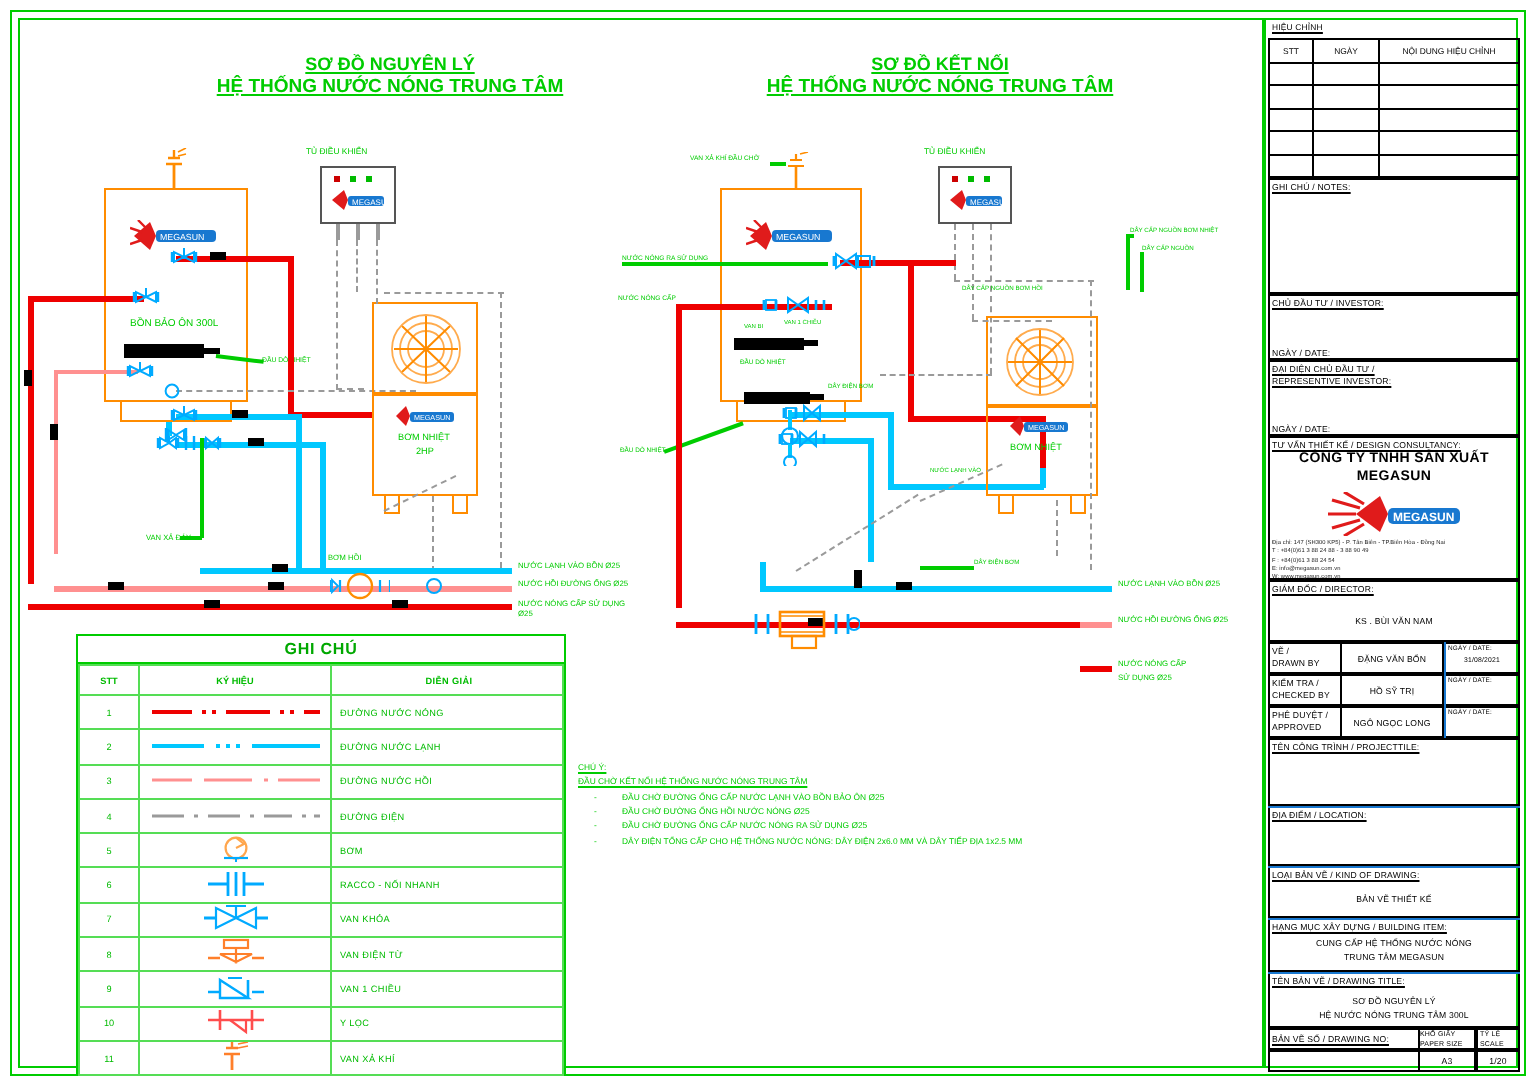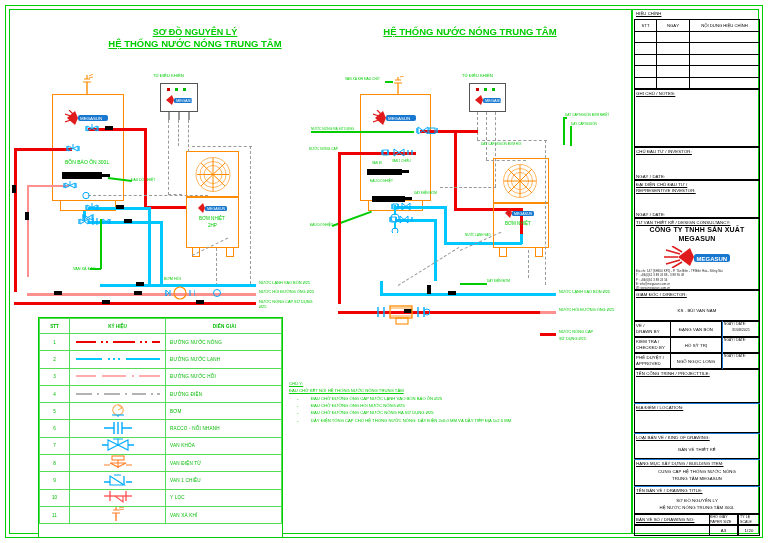--- a/index.html
+++ b/index.html
@@ -283,20 +283,21 @@
   </svg>
 
   <div class="pipe thick h p-cold" style="left:240px; top:284px; width:16px;"></div>
   <div class="t grn" style="left:259px; top:281px; font-size:3.9px;">NƯỚC LẠNH VÀO BỒN Ø25</div>
   <div class="pipe thick h p-ret" style="left:240px; top:293px; width:16px;"></div>
   <div class="t grn" style="left:259px; top:290px; font-size:3.9px;">NƯỚC HỒI ĐƯỜNG ỐNG Ø25</div>
   <div class="pipe thick h p-hot" style="left:240px; top:302px; width:16px;"></div>
   <div class="t grn" style="left:259px; top:299px; font-size:3.9px; width:58px; white-space:normal; line-height:1.4;">NƯỚC NÓNG CẤP SỬ DỤNG Ø25</div>
 
   <div class="title-main" style="left:335px; top:26px; width:270px;">
+    <span class="l1">SƠ ĐỒ KẾT NỐI</span>
     <span class="l2">HỆ THỐNG NƯỚC NÓNG TRUNG TÂM</span>
   </div>
 
   <div class="t grn" style="left:462px; top:74px; font-size:4.2px;">TỦ ĐIỀU KHIỂN</div>
   <div class="ctrl-box" style="left:469px; top:83px; width:37px; height:29px;"></div>
   <div class="led" style="left:476px; top:88px; background:#cc0000;"></div>
   <div class="led" style="left:484px; top:88px; background:#00bb00;"></div>
   <div class="led" style="left:492px; top:88px; background:#00bb00;"></div>
   <svg style="position:absolute; left:473px; top:93px;" width="32" height="14">
     <path d="M2 7 L8 2 L10 7 L8 12 Z" fill="#e01b1b"></path>
@@ -461,20 +462,21 @@
       <span style="width:22px; padding-left:8px;">-</span>
       <span>ĐẦU CHỜ ĐƯỜNG ỐNG CẤP NƯỚC NÓNG RA SỬ DỤNG Ø25</span>
     </div>
     <div style="display:flex;">
       <span style="width:22px; padding-left:8px;">-</span>
       <span>DÂY ĐIỆN TỔNG CẤP CHO HỆ THỐNG NƯỚC NÓNG: DÂY ĐIỆN 2x6.0 MM VÀ DÂY TIẾP ĐỊA 1x2.5 MM</span>
     </div>
   </div>
 
   <div id="legend">
+    <div class="lg-title">GHI CHÚ</div>
     <table>
       <tbody>
           <tr class="hdr">
         <td class="c-stt">STT</td>
         <td class="c-sym">KÝ HIỆU</td>
         <td class="c-desc" style="text-align:center;">DIỄN GIẢI</td>
       </tr>
 
       <tr>
         <td class="c-stt">1</td>

